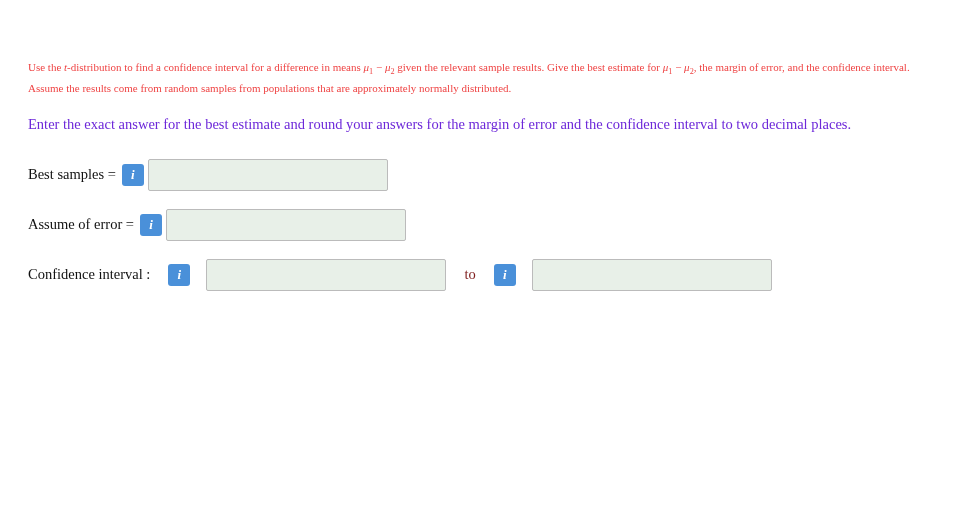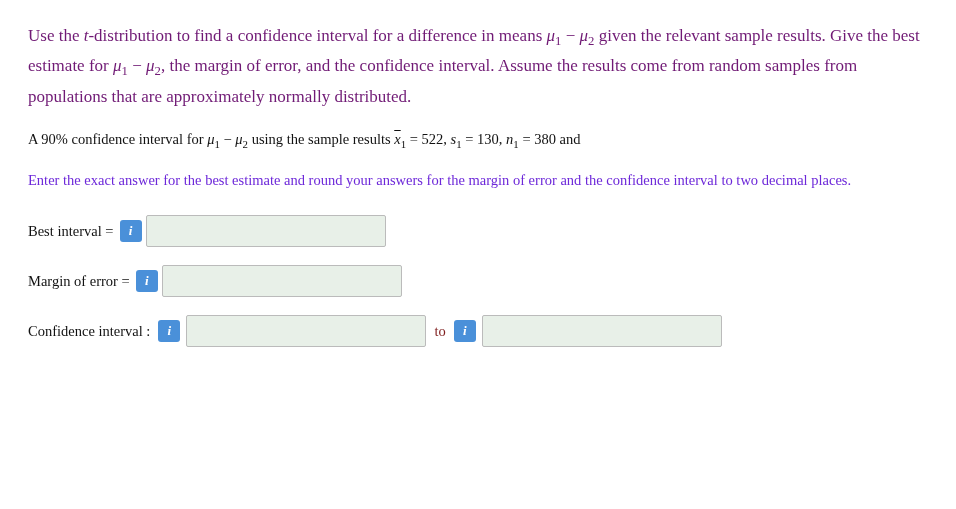--- a/index.html
+++ b/index.html
@@ -18,24 +18,25 @@
     }
 
     .page-container {
       background: #fff;
       padding: 22px 28px 30px 28px;
       max-width: 956px;
       min-height: 509px;
     }
 
     .problem-text {
-      font-size: 17px;
+      font-size: 11px;
       line-height: 1.65;
       margin-bottom: 16px;
-      color: #701a75;
+      color: #ef4444;
+      margin-top: 36px;
     }
 
     .problem-text p {
       margin-bottom: 0;
     }
 
     .sample-info {
       font-size: 14.5px;
       line-height: 1.7;
       margin-bottom: 16px;
@@ -91,21 +92,21 @@
       padding: 4px 8px;
       font-size: 14px;
       font-family: Georgia, serif;
       color: #333;
       outline: none;
     }
 
     .confidence-row {
       display: flex;
       align-items: center;
-      gap: 2px;
+      gap: 12px;
       margin-bottom: 18px;
     }
 
     .to-label {
       font-size: 14.5px;
       color: #7f1d1d;
       margin: 0 6px;
     }
 
     sub {
@@ -123,43 +124,39 @@
 
   <div class="problem-text">
     <p>
       Use the <em>t</em>-distribution to find a confidence interval for a difference in means <em>μ</em><sub>1</sub> − <em>μ</em><sub>2</sub> given the relevant
       sample results. Give the best estimate for <em>μ</em><sub>1</sub> − <em>μ</em><sub>2</sub>, the margin of error, and the confidence interval. Assume
       the results come from random samples from populations that are approximately normally distributed.
     </p>
   </div>
 
   <div class="sample-info">
-    <p>
-      A 90% confidence interval for <em>μ</em><sub>1</sub> − <em>μ</em><sub>2</sub> using the sample results
-      <span class="overline"><em>x</em></span><sub>1</sub> = 522, <em>s</em><sub>1</sub> = 130, <em>n</em><sub>1</sub> = 380 and
-    </p>
   </div>
 
   <div class="instructions">
     <p>
       Enter the exact answer for the best estimate and round your answers for the margin of error and the
       confidence interval to two decimal places.
     </p>
   </div>
 
   <div class="field-row">
-    <span class="field-label">Best interval =</span>
+    <span class="field-label">Best samples =</span>
     <button class="info-btn">
         <em>i</em>
       </button>
     <input class="answer-input" type="text" placeholder="" style="">
   </div>
 
   <div class="field-row">
-    <span class="field-label">Margin of error =</span>
+    <span class="field-label">Assume of error =</span>
     <button class="info-btn">
         <em>i</em>
       </button>
     <input class="answer-input" type="text" placeholder="" style="">
   </div>
 
   <div class="confidence-row">
     <span class="field-label">Confidence interval :</span>
     <button class="info-btn">
         <em>i</em>

